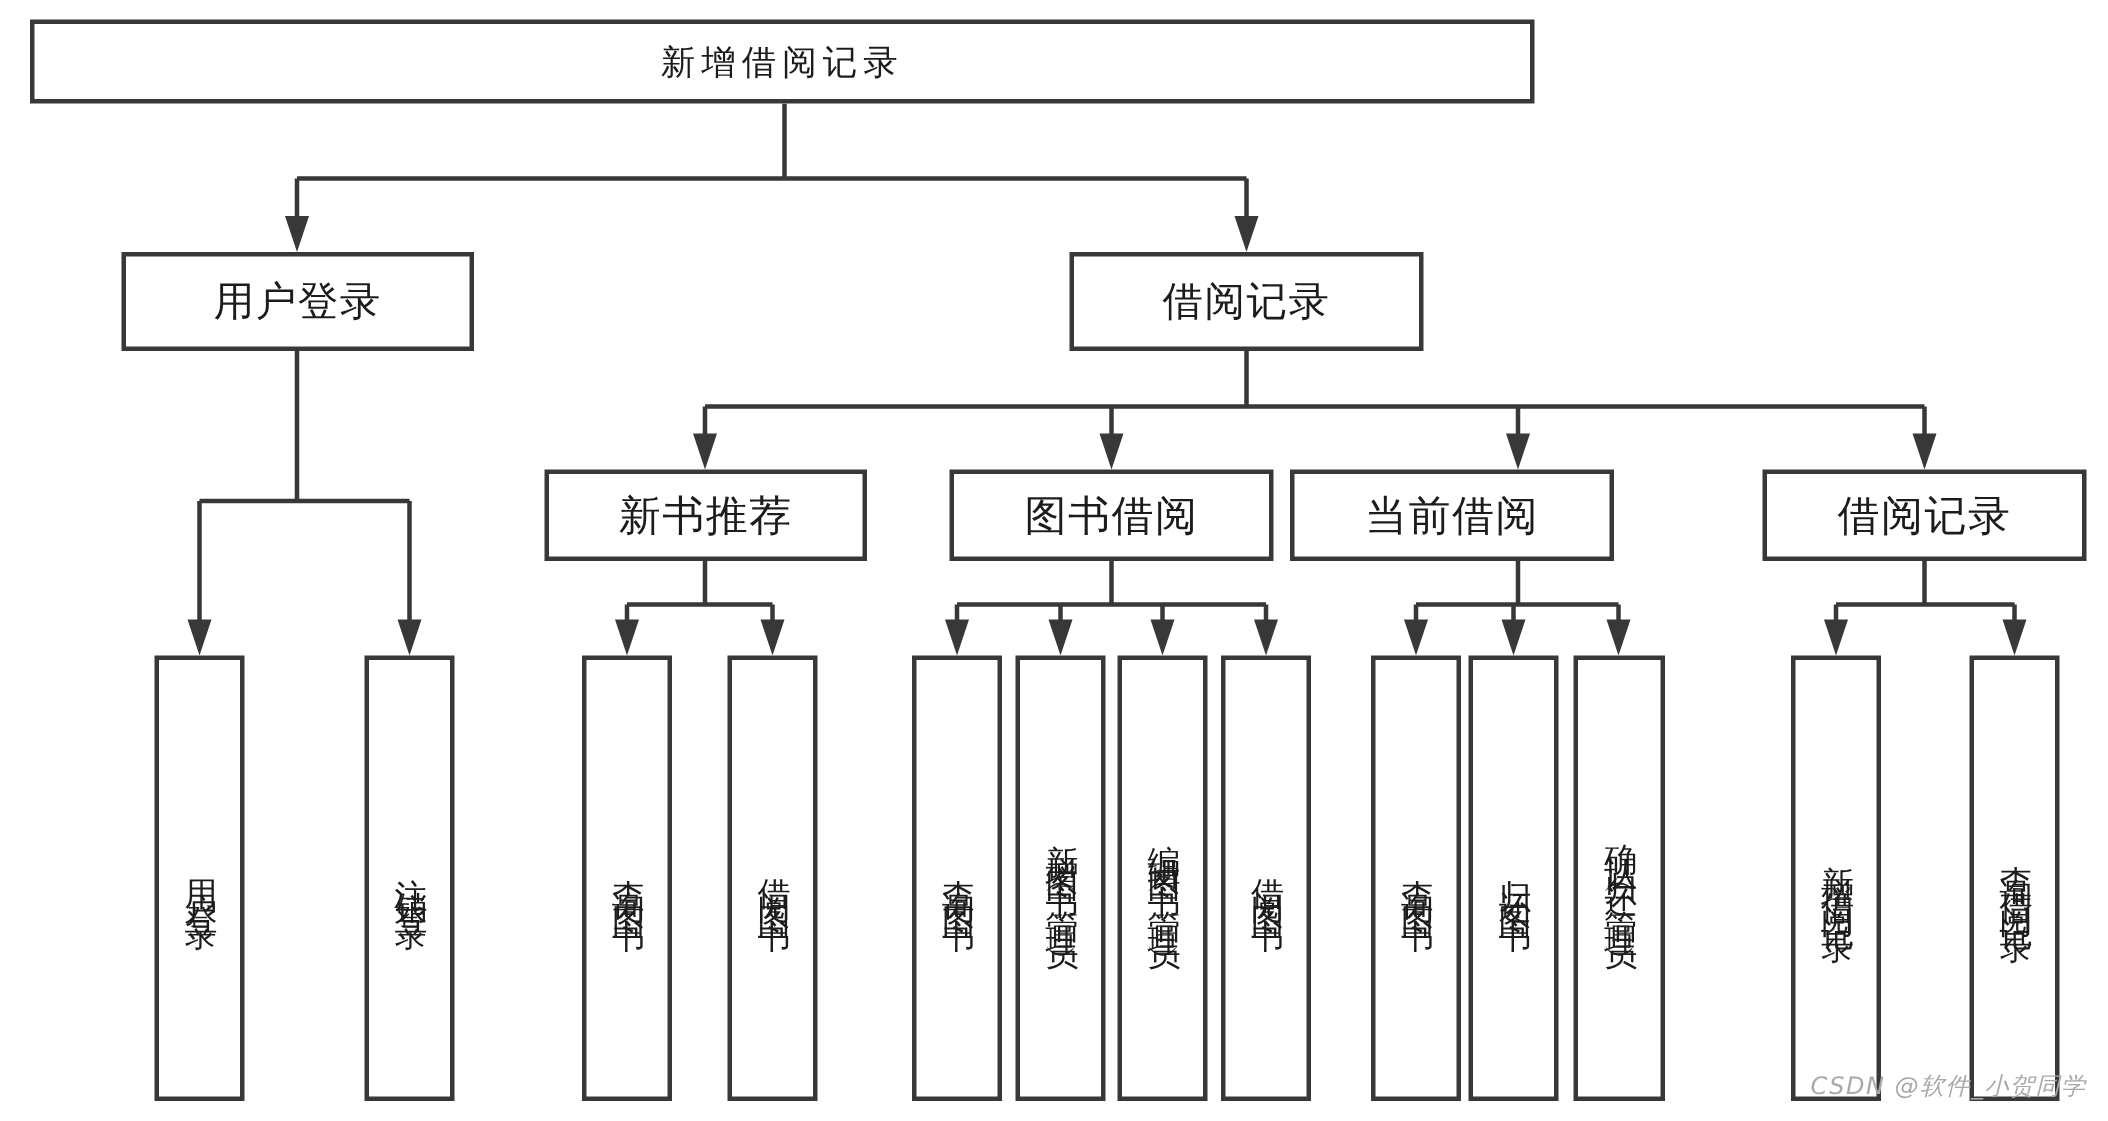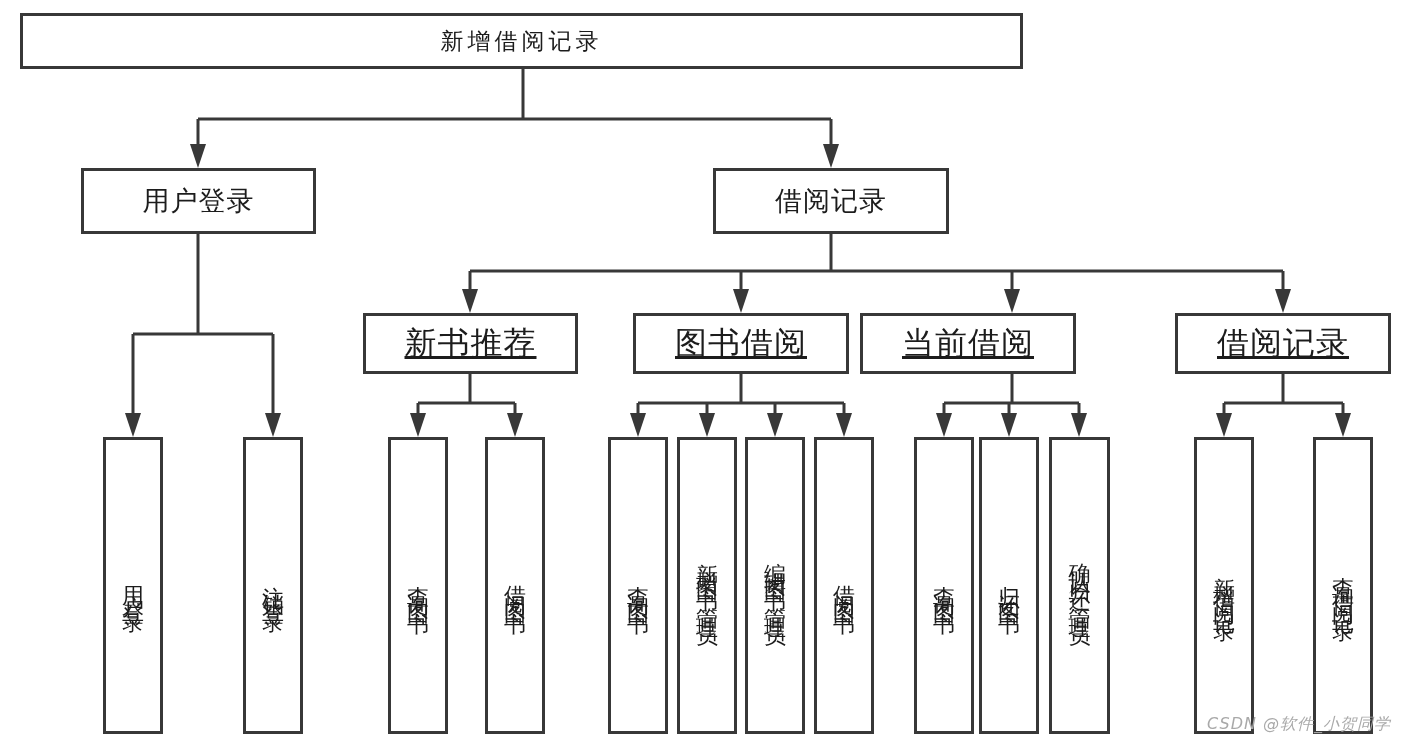--- a/index.html
+++ b/index.html
@@ -9,21 +9,21 @@
   }
   svg.wires{position:absolute;left:0;top:0;width:1405px;height:747px;}
   .box{
     position:absolute;box-sizing:border-box;
     border:3px solid #383838;background:#ffffff;
     display:flex;align-items:center;justify-content:center;
     text-align:center;white-space:nowrap;z-index:2;
   }
   .lvl1{font-size:23px;letter-spacing:4px;}
   .lvl2{font-size:27px;letter-spacing:1px;}
-  .lvl3{font-size:32px;letter-spacing:1px;text-decoration:underline;}
+  .lvl3{font-size:28px;letter-spacing:1px;}
   .leaf{
     writing-mode:vertical-rl;text-orientation:mixed;
     font-size:22px;letter-spacing:9px;white-space:normal;
   }
   .watermark{
     position:absolute;right:14px;top:714px;z-index:5;
     font-size:16px;letter-spacing:1px;color:#a9a9a9;font-style:italic;
   }
 </style>
 </head>

